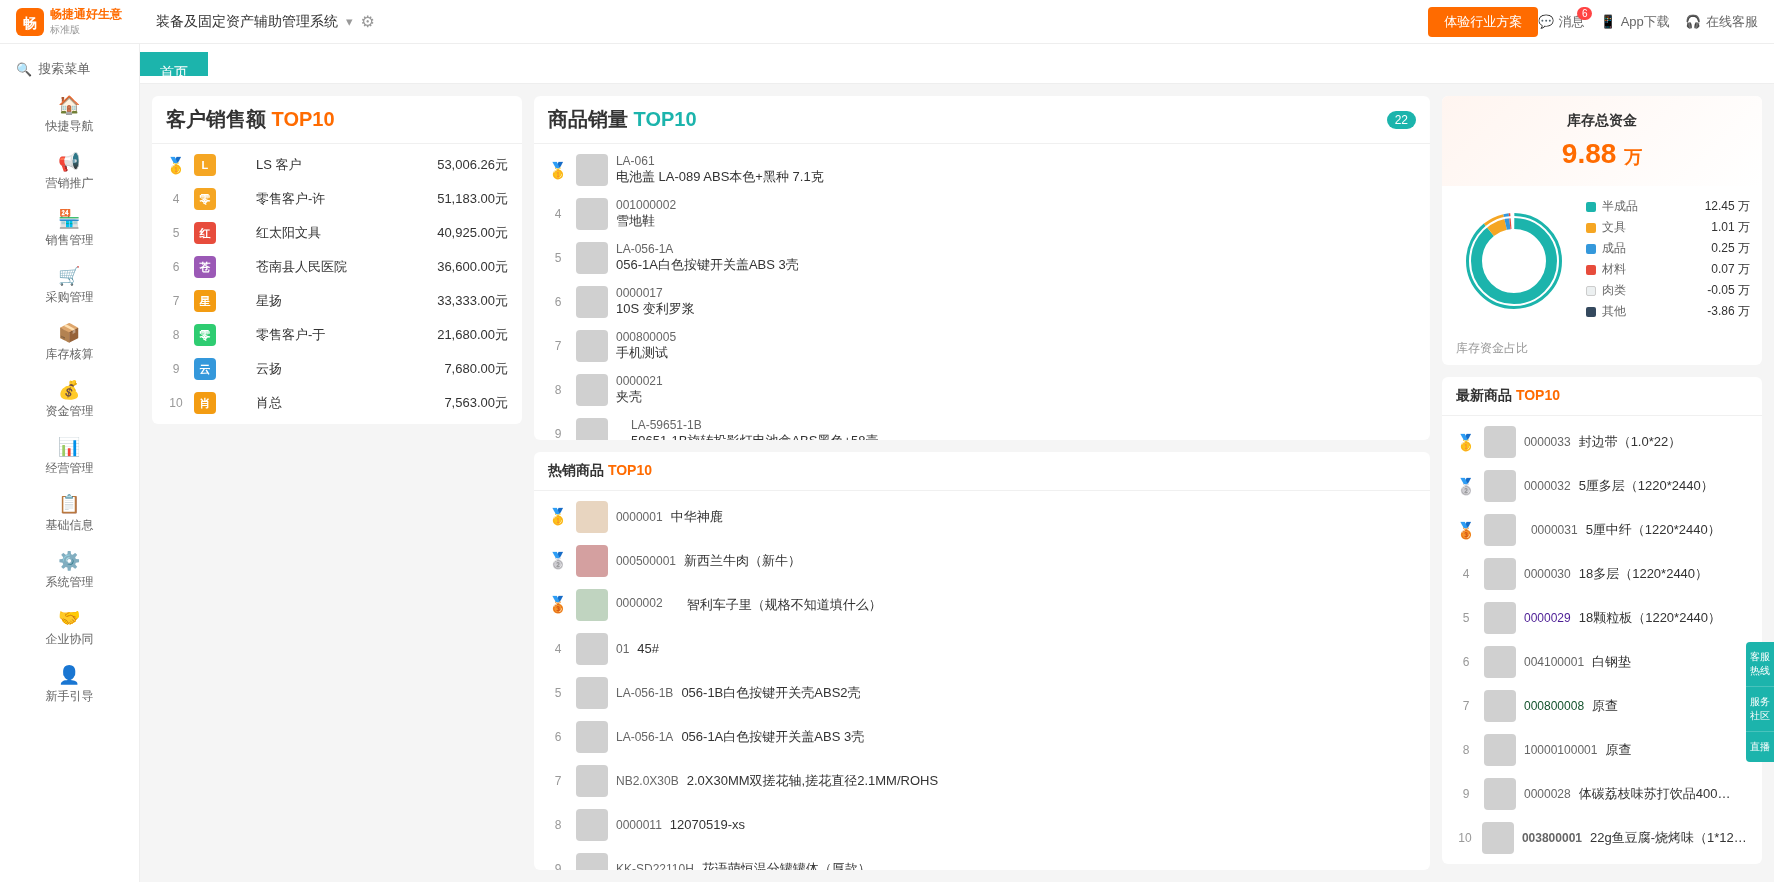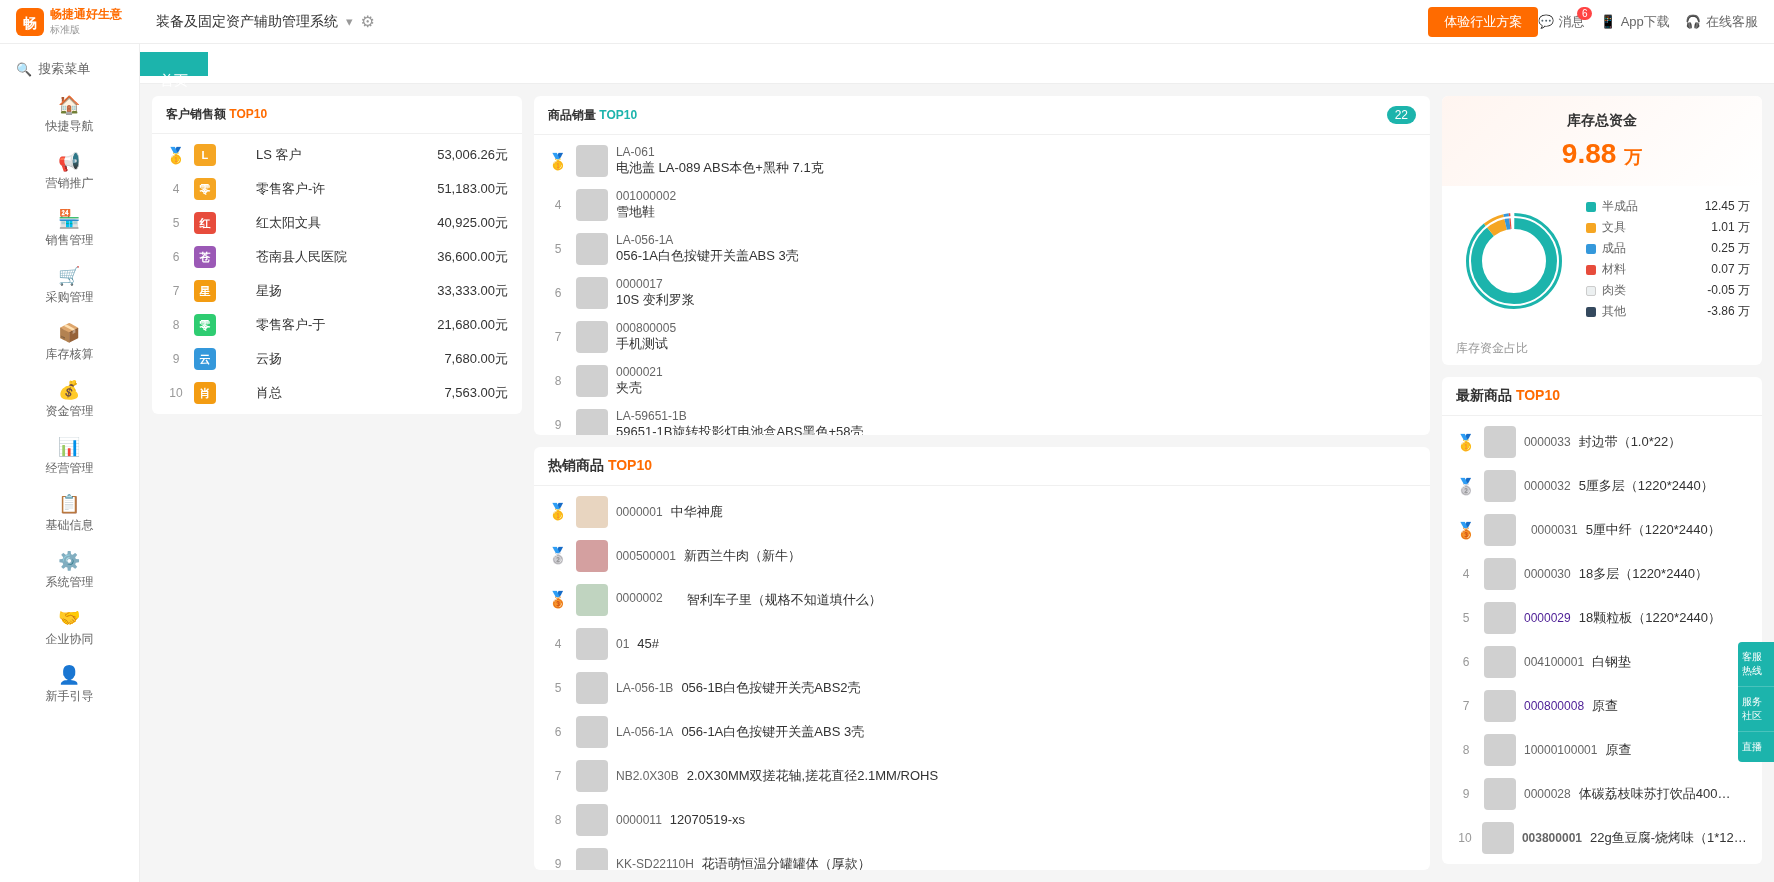--- a/index.html
+++ b/index.html
@@ -5,21 +5,21 @@
     * { box-sizing: border-box; margin: 0; padding: 0; }
     body { font-family: 'Microsoft YaHei', Arial, sans-serif; font-size: 13px; background: #f5f5f5; color: #333; overflow: hidden; }
 
     
     .app-wrapper { display: flex; flex-direction: column; height: 882px; width: 1774px; }
     .top-bar { height: 44px; background: #fff; display: flex; align-items: center; padding: 0 16px; border-bottom: 1px solid #eee; flex-shrink: 0; }
     .main-area { display: flex; flex: 1; overflow: hidden; }
     .sidebar { width: 140px; background: #fff; border-right: 1px solid #eee; display: flex; flex-direction: column; flex-shrink: 0; padding-top: 8px; }
     .content { flex: 1; display: flex; flex-direction: column; overflow: hidden; }
     .nav-tabs { background: #fff; height: 40px; display: flex; align-items: center; border-bottom: 1px solid #eee; flex-shrink: 0; }
-    .nav-tab { padding: 8px 20px; height: 24px; line-height: 40px; cursor: pointer; font-size: 14px; }
+    .nav-tab { padding: 0 20px; height: 24px; line-height: 40px; cursor: pointer; font-size: 14px; }
     .nav-tab.active { color: #fff; background: #1cb4ac; }
     .content-body { flex: 1; overflow-y: auto; overflow-x: hidden; padding: 12px; display: flex; gap: 12px; }
 
     
     .logo-area { display: flex; align-items: center; gap: 6px; width: 140px; flex-shrink: 0; }
     .logo-icon { width: 28px; height: 28px; }
     .system-name { flex: 1; display: flex; align-items: center; gap: 8px; }
     .trial-btn { background: #ff6b00; color: #fff; border: none; padding: 6px 16px; border-radius: 4px; cursor: pointer; font-size: 13px; }
     .top-actions { margin-left: auto; display: flex; align-items: center; gap: 16px; color: #666; font-size: 13px; }
     .top-action-item { display: flex; align-items: center; gap: 4px; cursor: pointer; position: relative; }
@@ -31,21 +31,21 @@
     .search-menu-item { display: flex; align-items: center; gap: 6px; padding: 8px 16px; cursor: pointer; color: #666; font-size: 13px; }
 
     
     .col-left { width: 370px; flex-shrink: 0; display: flex; flex-direction: column; gap: 12px; }
     .col-mid { flex: 1; display: flex; flex-direction: column; gap: 12px; min-width: 0; }
     .col-right { width: 320px; flex-shrink: 0; display: flex; flex-direction: column; gap: 12px; }
 
     
     .card { background: #fff; border-radius: 6px; overflow: hidden; }
     .card-header { display: flex; align-items: center; justify-content: space-between; padding: 10px 14px; border-bottom: 1px solid #f0f0f0; }
-    .card-title { font-size: 12px; font-weight: bold; color: #333; }
+    .card-title { font-size: 20px; font-weight: bold; color: #333; }
 
     
     .rank-list { padding: 4px 0; }
     .rank-item { display: flex; align-items: center; padding: 6px 14px; gap: 8px; }
     .rank-num { width: 20px; font-size: 12px; color: #999; text-align: center; }
     .rank-badge { width: 22px; height: 22px; border-radius: 4px; display: flex; align-items: center; justify-content: center; color: #fff; font-size: 11px; font-weight: bold; flex-shrink: 0; }
     .rank-name { flex: 1; font-size: 13px; color: #333; margin-left: 32px; }
     .rank-amount { font-size: 13px; color: #333; font-weight: 500; }
     .rank-medal { font-size: 16px; }
     .product-img { width: 32px; height: 32px; border-radius: 4px; background: #e0e0e0; display: flex; align-items: center; justify-content: center; font-size: 10px; color: #999; flex-shrink: 0; overflow: hidden; }
@@ -70,21 +70,21 @@
     .newest-list { padding: 4px 0; }
     .newest-item { display: flex; align-items: center; padding: 6px 14px; gap: 8px; }
 
     
     ::-webkit-scrollbar { width: 4px; height: 4px; }
     ::-webkit-scrollbar-track { background: #f1f1f1; }
     ::-webkit-scrollbar-thumb { background: #ccc; border-radius: 2px; }
 
     
     .float-btn { position: fixed; right: 0; bottom: 120px; display: flex; flex-direction: column; z-index: 100; }
-    .float-btn-item { width: 36px; background: #1cb4ac; color: #fff; font-size: 10px; text-align: left; padding: 8px 4px; cursor: pointer; border-bottom: 1px solid rgba(255,255,255,0.2); }
+    .float-btn-item { width: 28px; background: #1cb4ac; color: #fff; font-size: 10px; text-align: right; padding: 8px 4px; cursor: pointer; border-bottom: 1px solid rgba(255,255,255,0.2); }
     .float-btn-item:last-child { border-bottom: none; }
     .float-btn-item:first-child { border-radius: 4px 0 0 0; }
     .float-btn-item:last-child { border-radius: 0 0 0 4px; }
   </style>
 </head>
 <body>
 
 <div class="app-wrapper">
 
   <div class="top-bar" style="position:relative;">
@@ -301,21 +301,21 @@
                 <span class="rank-num">8</span>
                 <div class="product-img" style="background:#d0d0d0;"></div>
                 <div style="flex:1;">
                   <div style="font-size:12px;color:#666;">0000021</div>
                   <div style="font-size:13px;">夹壳</div>
                 </div>
               </div>
               <div class="rank-item">
                 <span class="rank-num">9</span>
                 <div class="product-img" style="background:#d0d0d0;"></div>
-                <div style="flex:1;">
+                <div style="flex:1;margin-left:15px;">
                   <div style="font-size:12px;color:#666;">LA-59651-1B</div>
                   <div style="font-size:13px;">59651-1B旋转投影灯电池盒ABS黑色+58壳</div>
                 </div>
               </div>
             </div>
           </div>
 
           <div class="card">
             <div class="section-header">
               <span class="section-title">热销商品 <span style="color:#ff6b00;">TOP10</span></span>
@@ -494,21 +494,21 @@
               </div>
               <div class="newest-item">
                 <span class="rank-num">6</span>
                 <div class="product-img" style="background:#d0d0d0;"></div>
                 <span style="color:#666;font-size:12px;">004100001</span>
                 <span style="font-size:13px;">白钢垫</span>
               </div>
               <div class="newest-item">
                 <span class="rank-num">7</span>
                 <div class="product-img" style="background:#d0d0d0;"></div>
-                <span style="color:#4c1d95;font-size:12px;">000800008</span>
+                <span style="color:#14532d;font-size:12px;">000800008</span>
                 <span style="font-size:13px;">原查</span>
               </div>
               <div class="newest-item">
                 <span class="rank-num">8</span>
                 <div class="product-img" style="background:#d0d0d0;"></div>
                 <span style="color:#666;font-size:12px;">10000100001</span>
                 <span style="font-size:13px;">原查</span>
               </div>
               <div class="newest-item">
                 <span class="rank-num">9</span>

